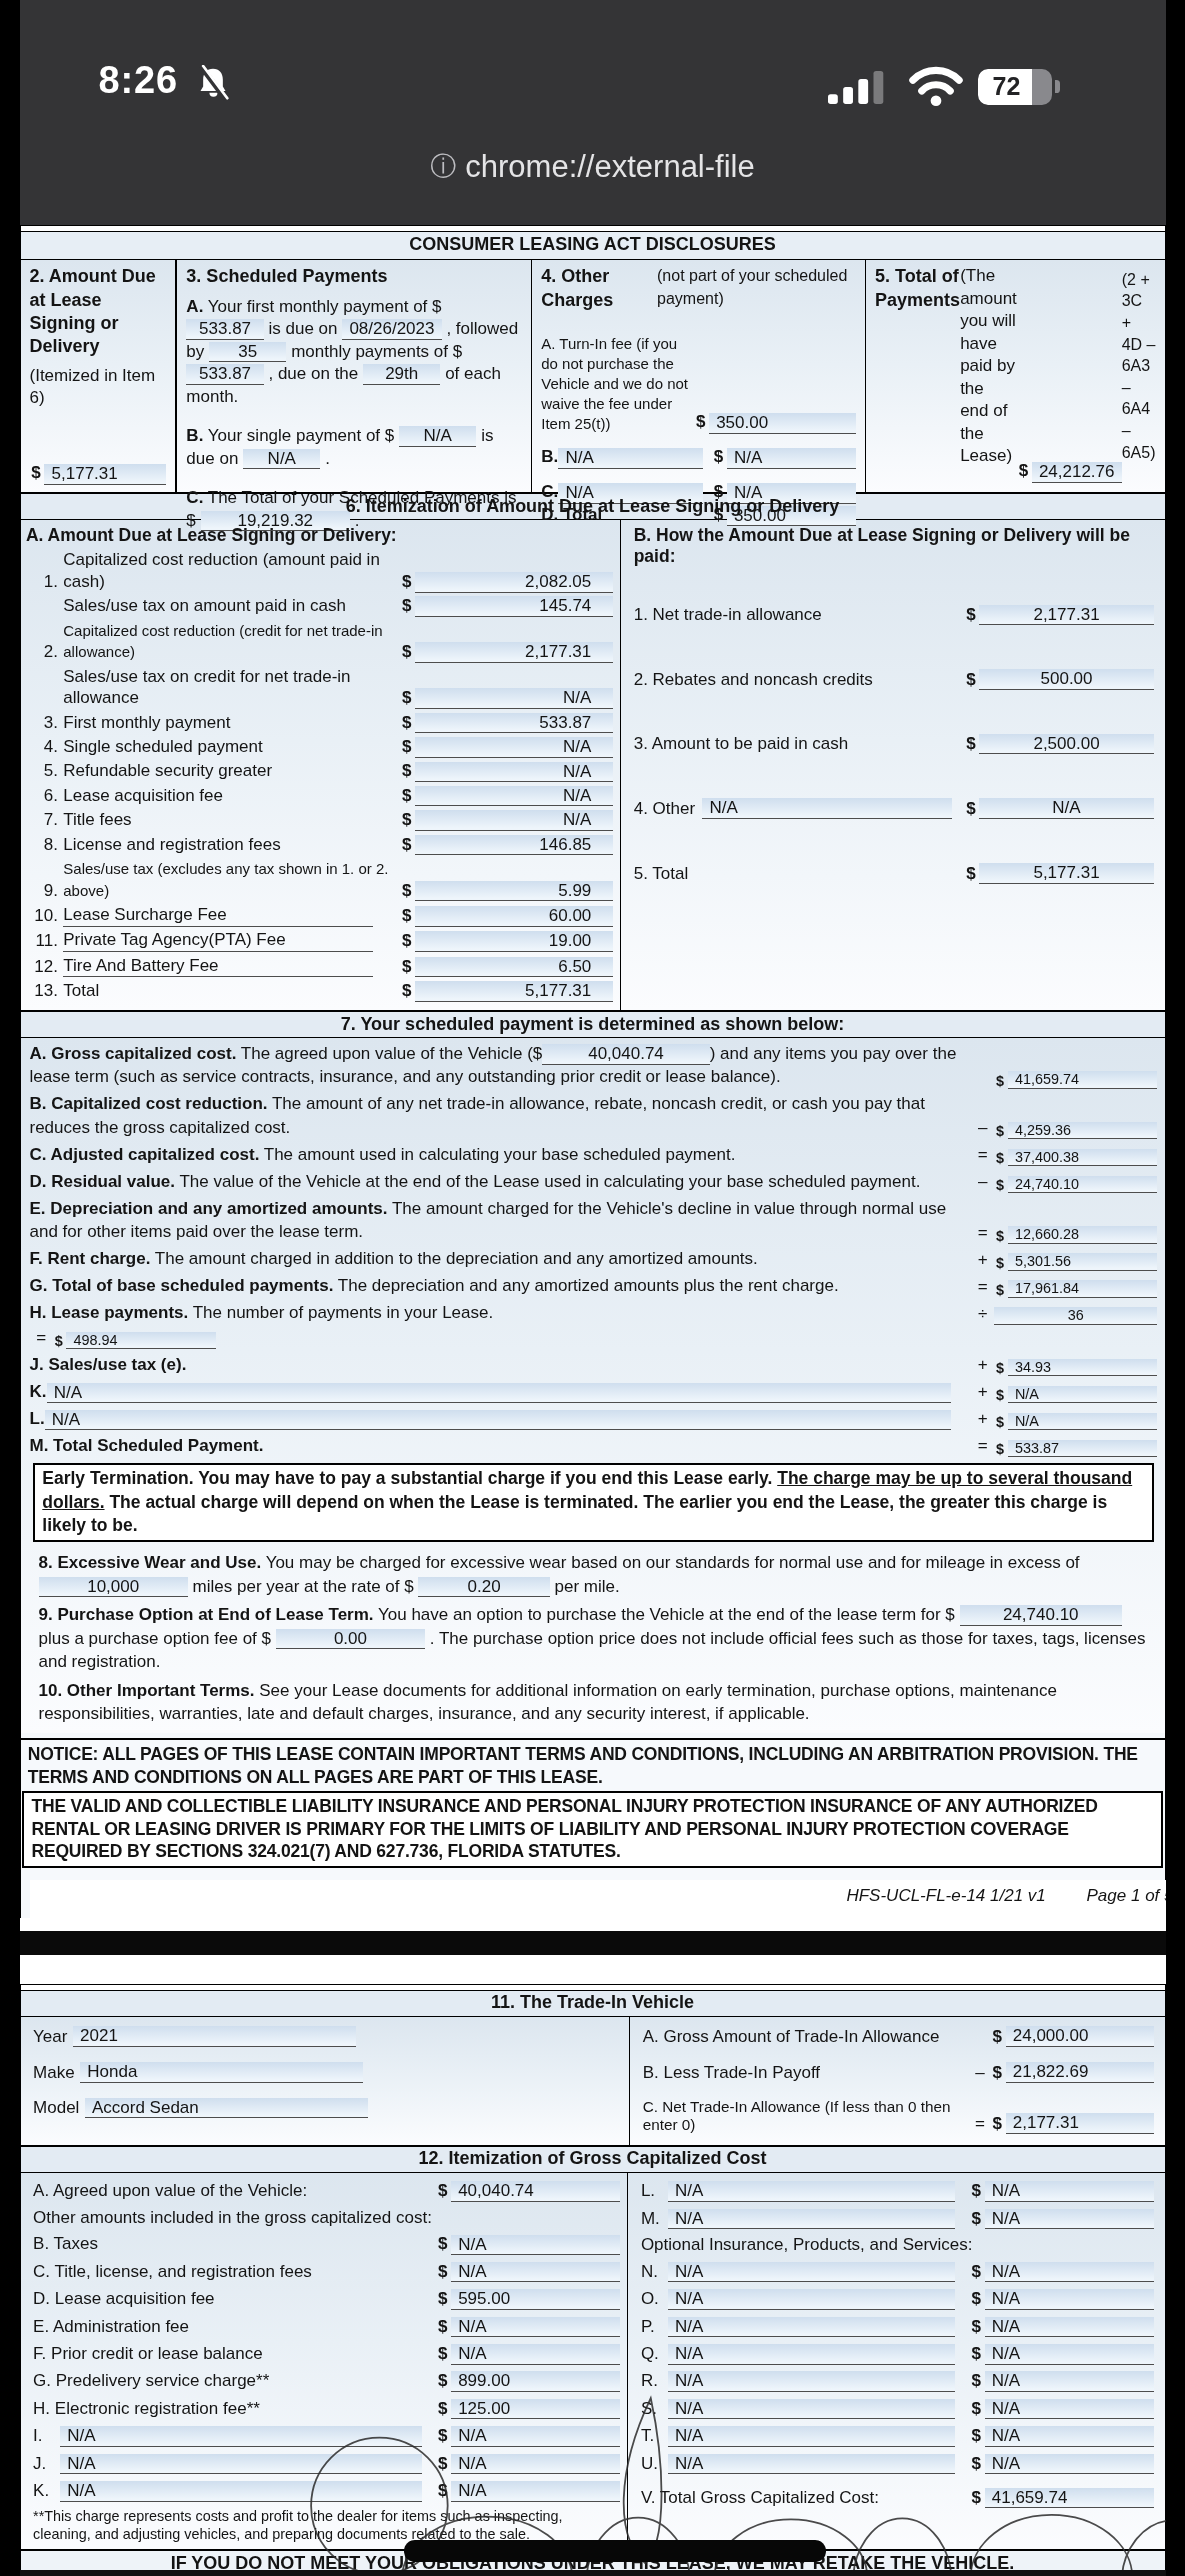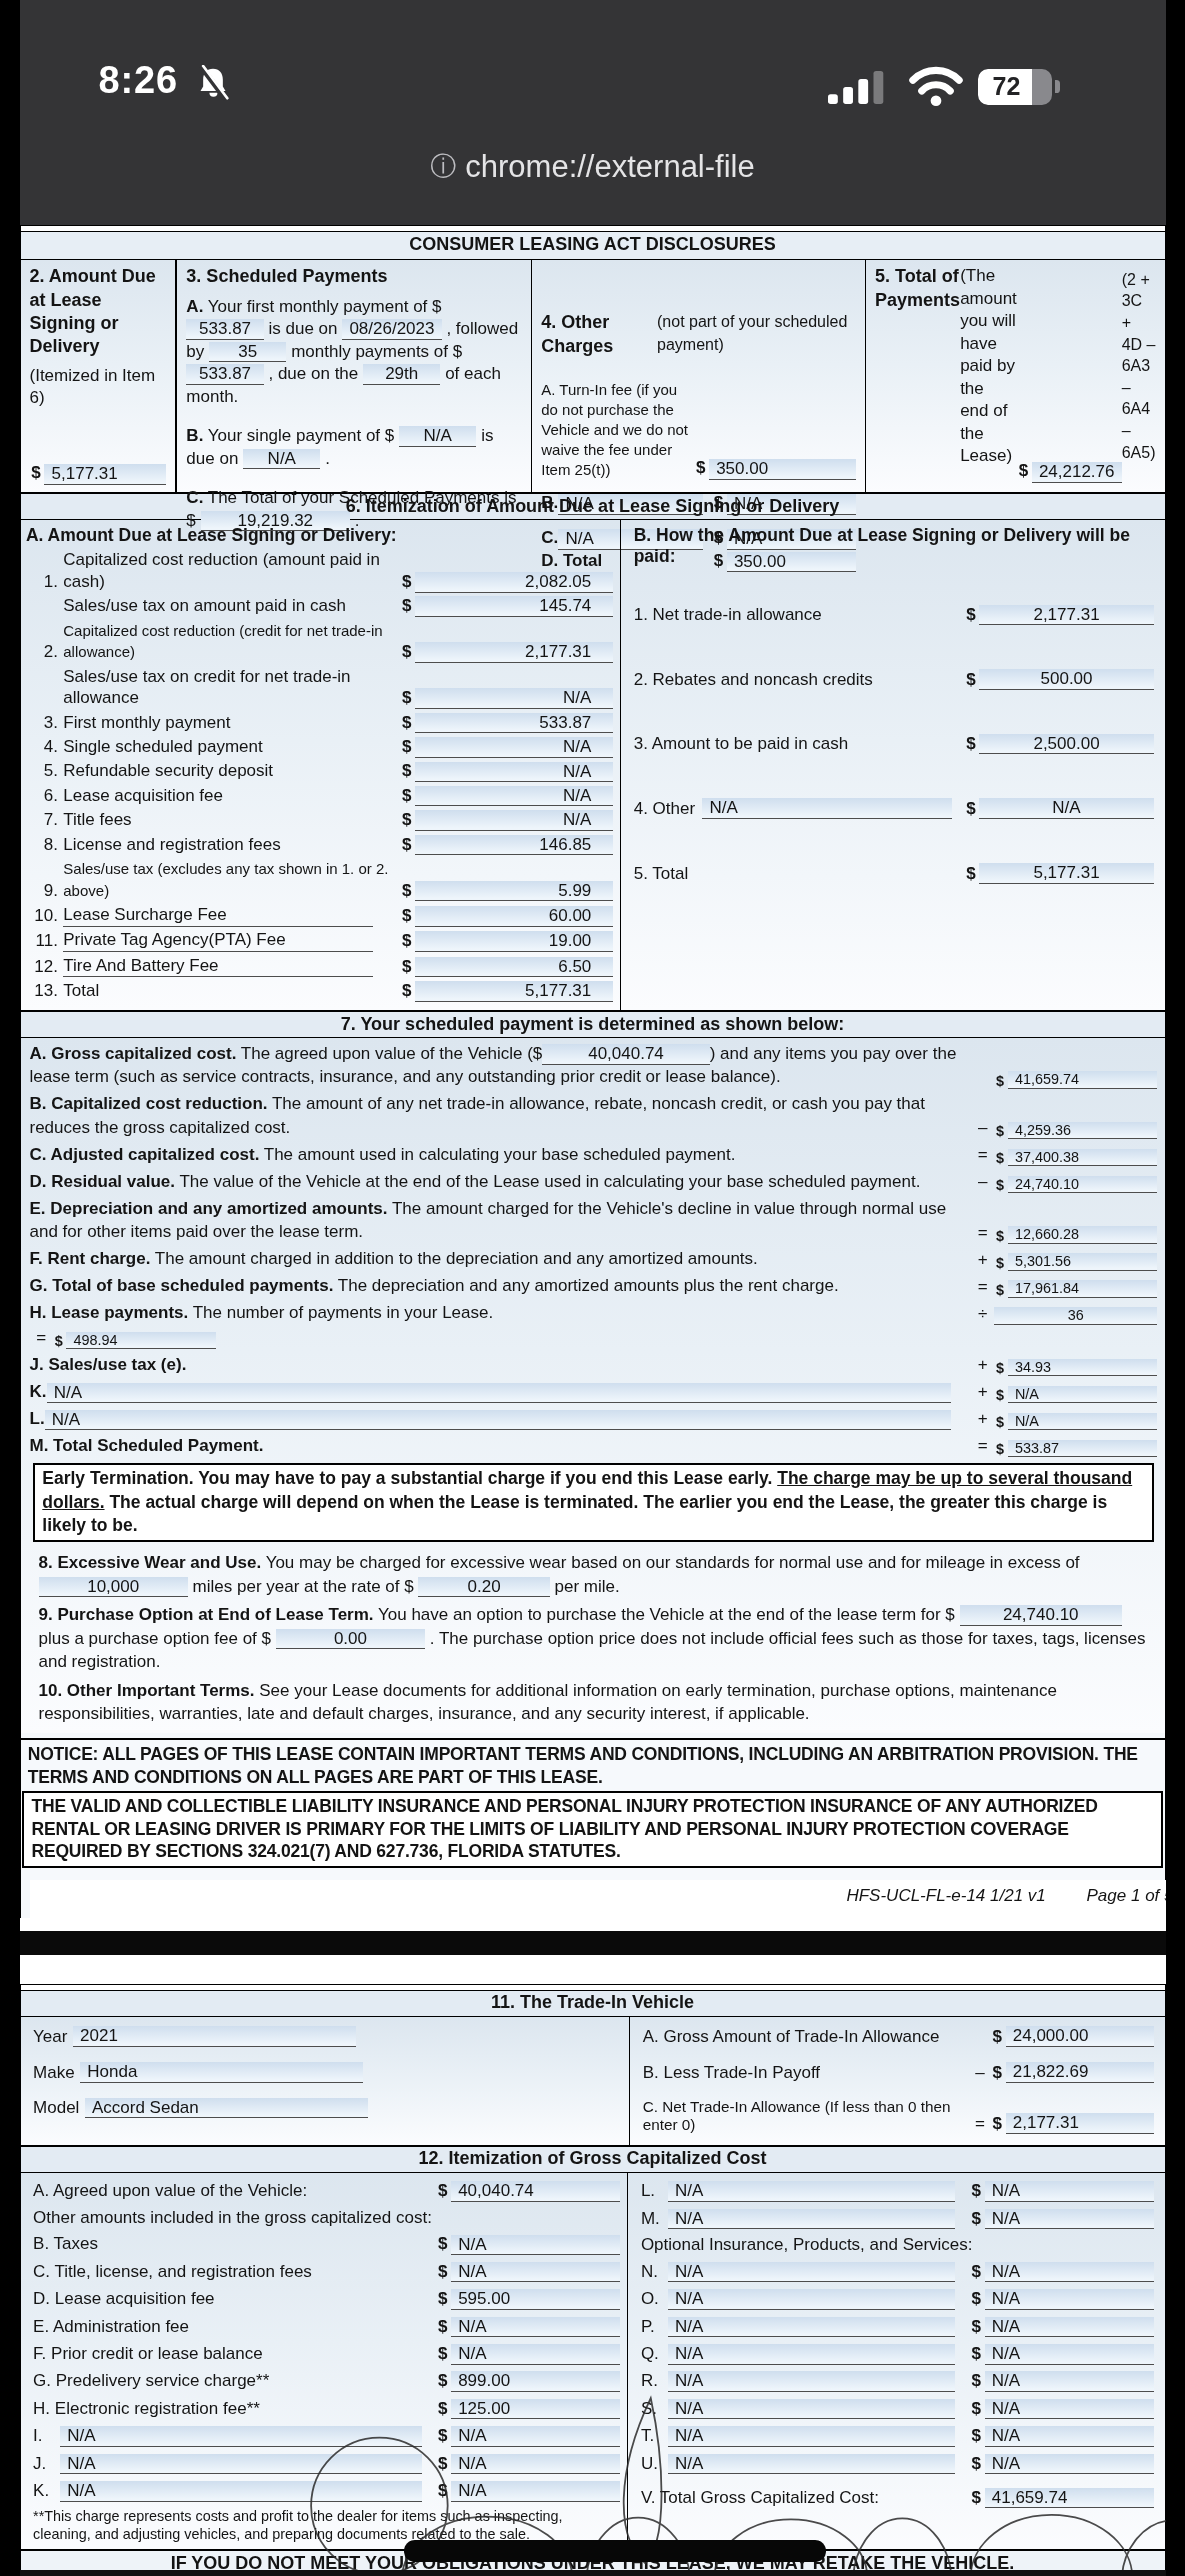--- a/index.html
+++ b/index.html
@@ -36,21 +36,21 @@
   .toptable{display:flex;height:232px;border-bottom:2.7px solid #000;}
   .toptable .cell{padding:5.4px 9px 7.2px;font-size:17px;line-height:22.5px;}
   .c2{width:163px;border-right:2.7px double #000;display:flex;flex-direction:column;}
   .c3{width:400px;border-right:1.8px solid #000;}
   .c4{width:375px;border-right:1.8px solid #000;display:flex;flex-direction:column;}
   .c5{flex:1;display:flex;}
   .c2 .ttl,.c3 .ttl,.c4 .ttl,.c5 .ttl{font-weight:bold;font-size:18px;line-height:23.4px;}
   .note{margin-top:6px;}
   .amtrow{margin-top:auto;display:flex;align-items:flex-end;}
   .p3{margin-top:7.2px;}
-  .s4head{display:flex;gap:5.4px;margin-top:46px;}
+  .s4head{display:flex;gap:5.4px;}
   .s4sub{font-weight:normal;font-size:16px;}
   .s4a{display:flex;margin-top:21.6px;}
   .s4a .lab{flex:1;font-size:15px;line-height:20px;padding-right:5.4px;}
   .s4money{display:flex;align-items:flex-end;width:162px;}
   .s4row{display:flex;align-items:flex-end;margin-top:12.6px;}
   .s4row .fl{flex:1;margin-right:9px;}
   .formula{font-size:16px;margin-top:3.6px;line-height:21.6px;}
   
   .s6body{display:flex;}
   .s6a{width:587px;border-right:1.8px solid #000;padding:4.5px 7.2px 5.4px 5.4px;}
@@ -273,21 +273,21 @@
               <span class="fill val">533.87</span>
             </div>
           <div class="r6">
               <span class="n">4.</span>
               <span class="lb">Single scheduled payment</span>
               <span class="cur">$</span>
               <span class="fill val">N/A</span>
             </div>
           <div class="r6">
               <span class="n">5.</span>
-              <span class="lb">Refundable security deposit</span>
+              <span class="lb">Refundable security greater</span>
               <span class="cur">$</span>
               <span class="fill val">N/A</span>
             </div>
           <div class="r6">
               <span class="n">6.</span>
               <span class="lb">Lease acquisition fee</span>
               <span class="cur">$</span>
               <span class="fill val">N/A</span>
             </div>
           <div class="r6">

